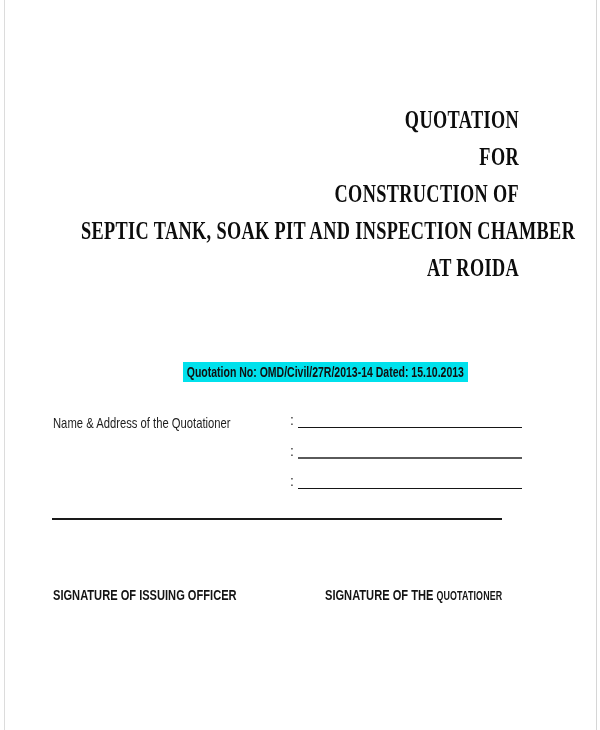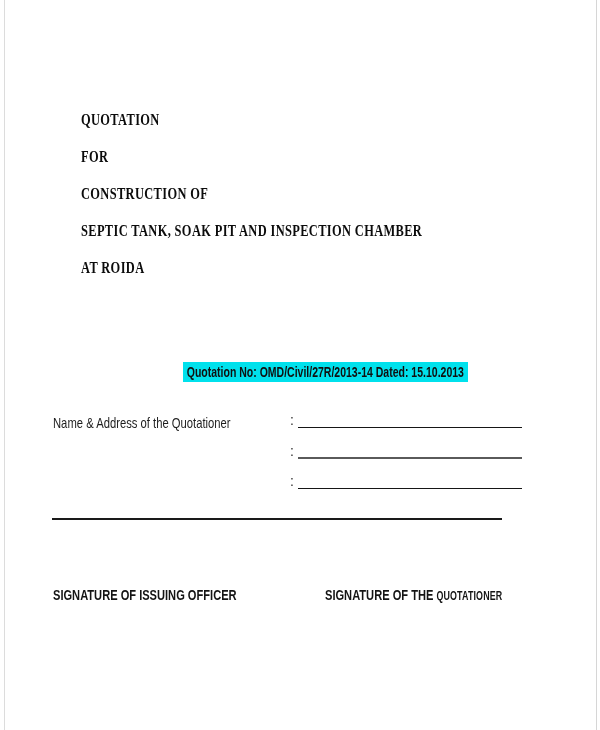--- a/index.html
+++ b/index.html
@@ -18,24 +18,24 @@
     width: 1px; background: #dcdcdc;
   }
   .page::after {
     content: ""; position: absolute; right: 3px; top: 0; bottom: 0;
     width: 1px; background: #d6d6d6;
   }
 
   
   .title-block {
     position: absolute; top: 101px; left: 0; width: 600px;
-    text-align: left;
+    text-align: right;
     font-family: "Liberation Serif", serif;
     font-weight: 700;
-    font-size: 17px;
+    font-size: 25px;
     color: #0c0c0c;
   }
   .title-line {
     height: 37px; line-height: 37px;
     letter-spacing: 0.5px;
     transform: scaleX(0.73);
     transform-origin: 50% 50%;
     white-space: nowrap;
   }
 

